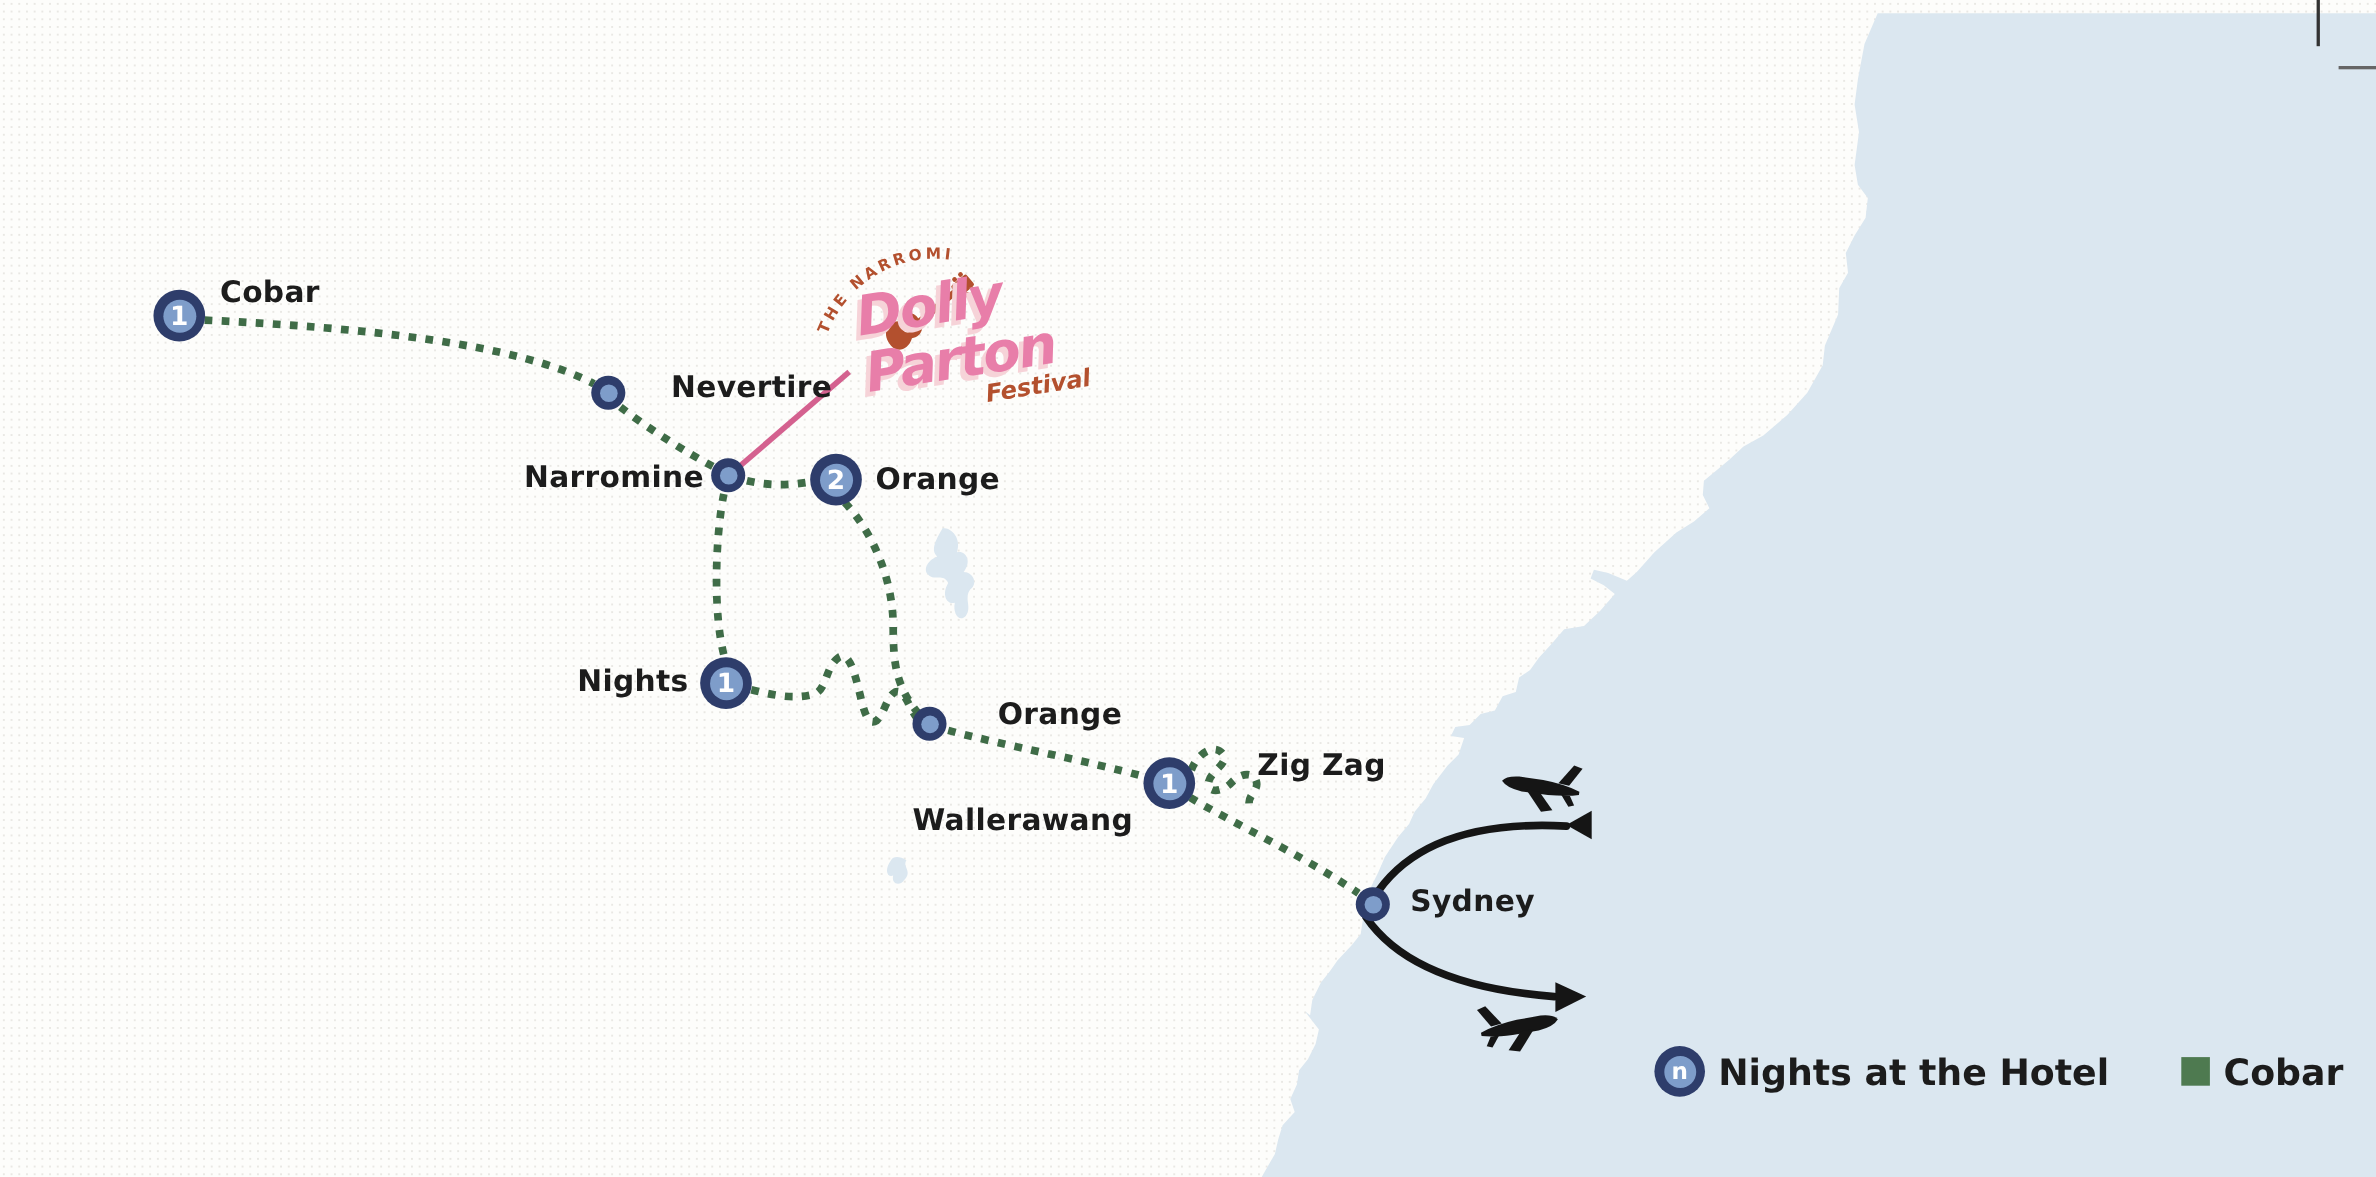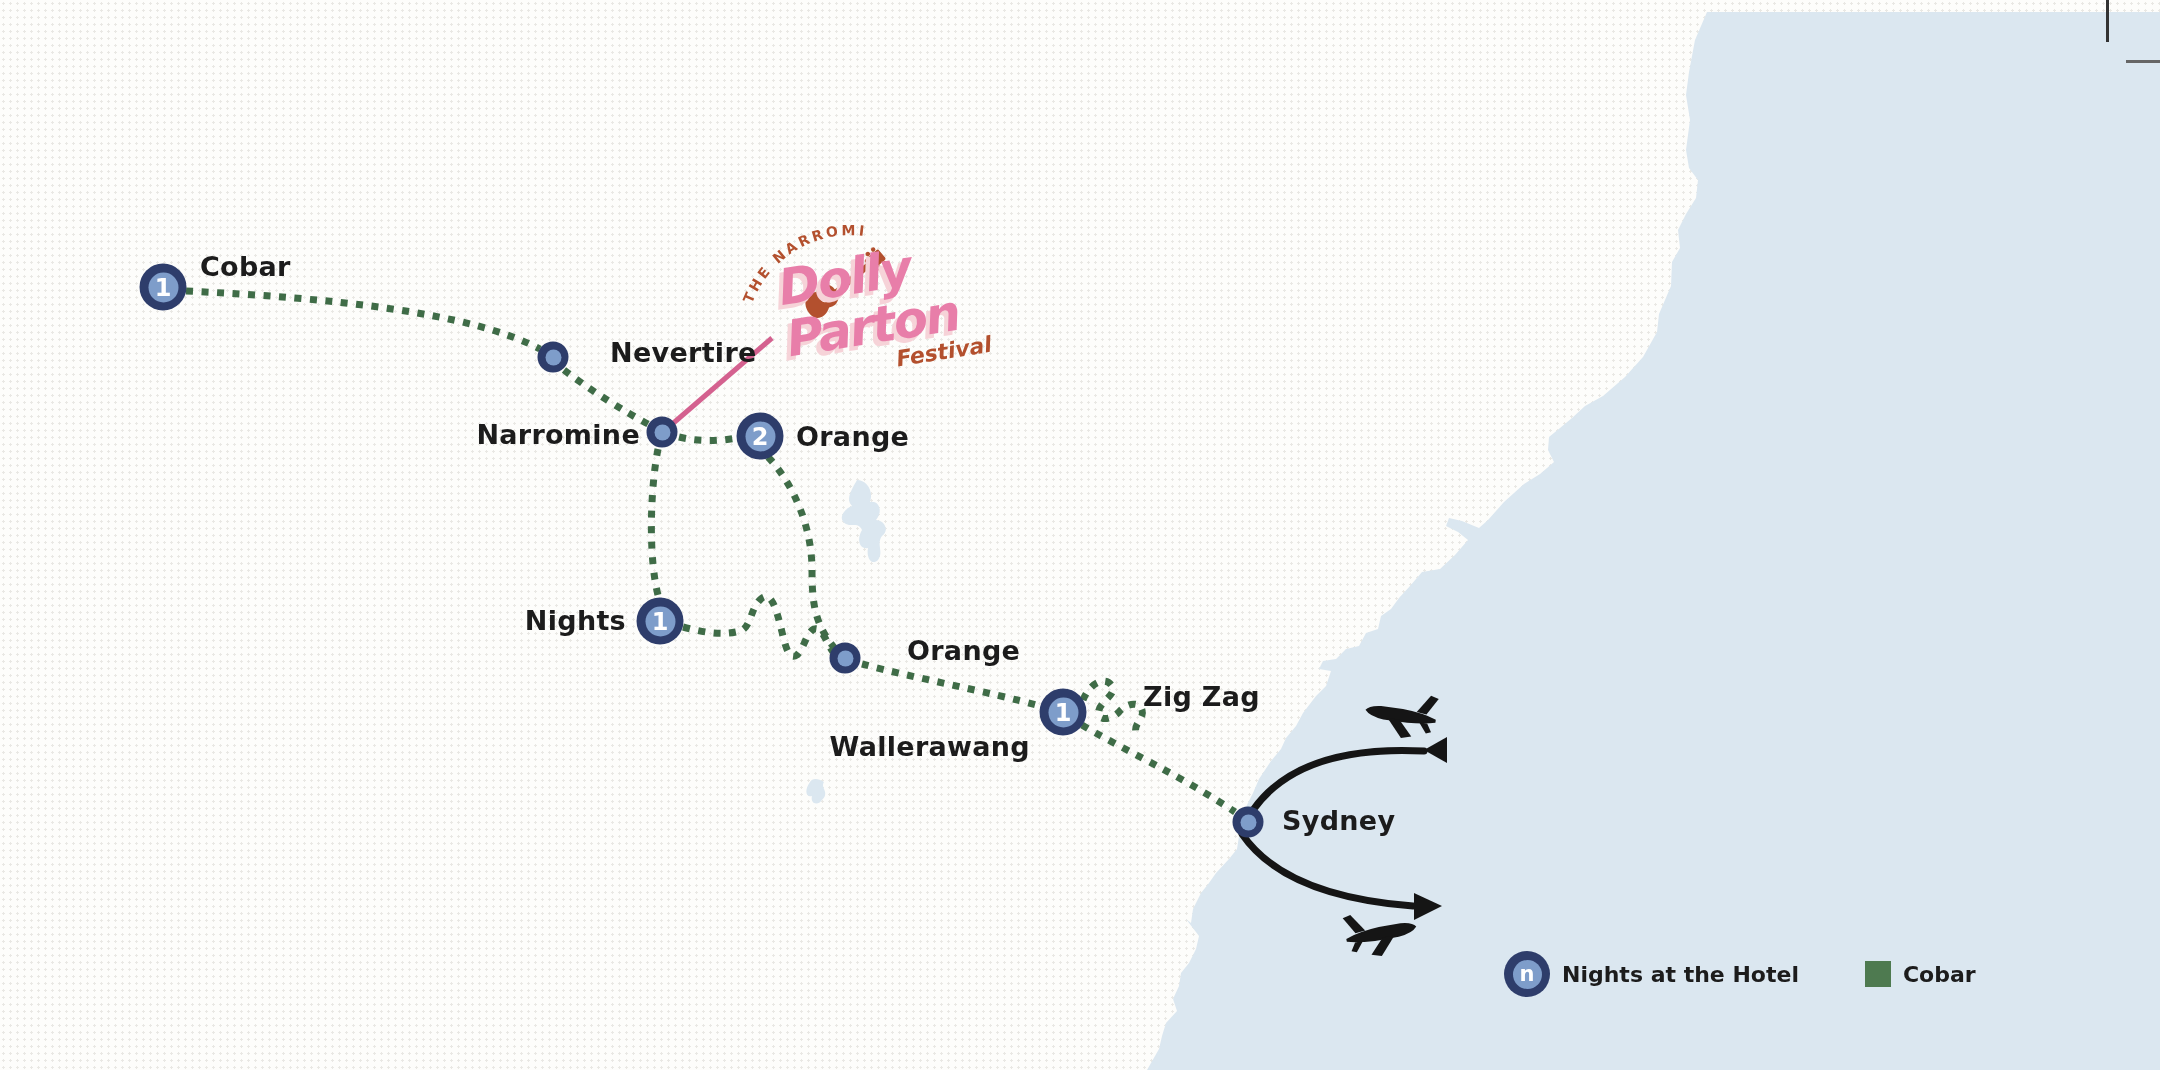--- a/index.html
+++ b/index.html
@@ -24,21 +24,21 @@
   .nights{color:#fff;font-weight:700;font-size:24px;line-height:1;}
 
   .town-label{position:absolute;transform:translateY(-50%);white-space:nowrap;
     font-weight:700;font-size:27px;letter-spacing:.3px;color:var(--label-black);}
 
   .legend{position:absolute;left:1504px;top:951px;display:flex;align-items:center;z-index:2;}
   .legend .lnode{width:46px;height:46px;border-radius:50%;background:var(--node-navy);
     display:flex;align-items:center;justify-content:center;}
   .legend .lnode .inner{width:29px;height:29px;border-radius:50%;background:var(--node-blue);
     display:flex;align-items:center;justify-content:center;color:#fff;font-weight:700;font-size:21px;}
-  .legend .ltext{font-weight:700;font-size:22px;color:var(--label-black);margin-left:12px;white-space:nowrap;}
+  .legend .ltext{font-weight:700;font-size:33px;color:var(--label-black);margin-left:12px;white-space:nowrap;}
   .legend .square{width:26px;height:26px;background:var(--train-green);margin-left:66px;flex:0 0 auto;}
 
   #festival{position:absolute;left:740px;top:225px;width:300px;height:170px;z-index:3;}
   #festival .big-script{position:absolute;font-style:italic;font-weight:800;
     color:var(--festival-pink);letter-spacing:-2px;line-height:1;
     text-shadow:-5px 4px 0 var(--festival-pink-light);}
   #festival .dolly{left:38px;top:28px;font-size:50px;transform:rotate(-9deg);}
   #festival .parton{left:46px;top:76px;font-size:50px;transform:rotate(-9deg);}
   #festival .festival-sub{position:absolute;left:156px;top:114px;font-size:22px;
     font-style:italic;font-weight:700;color:var(--festival-brown);transform:rotate(-9deg);white-space:nowrap;}

